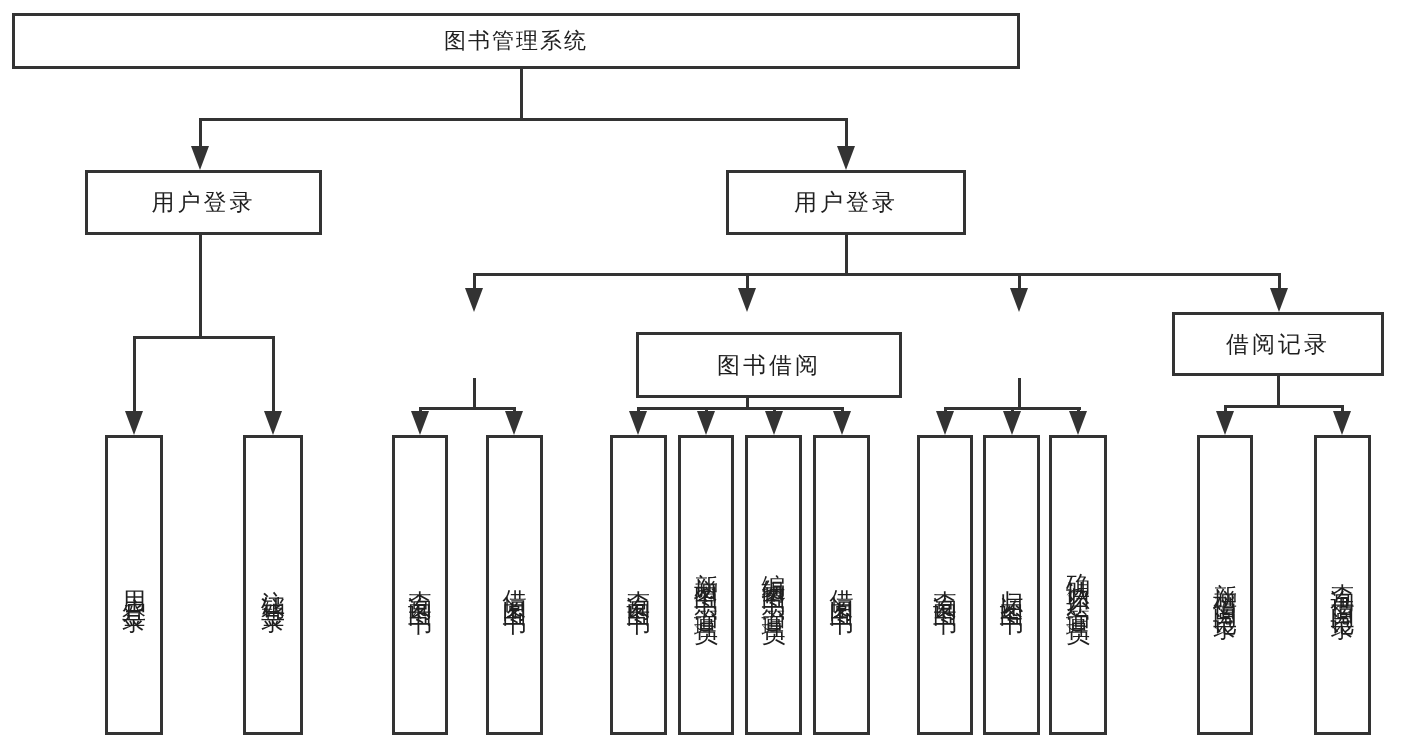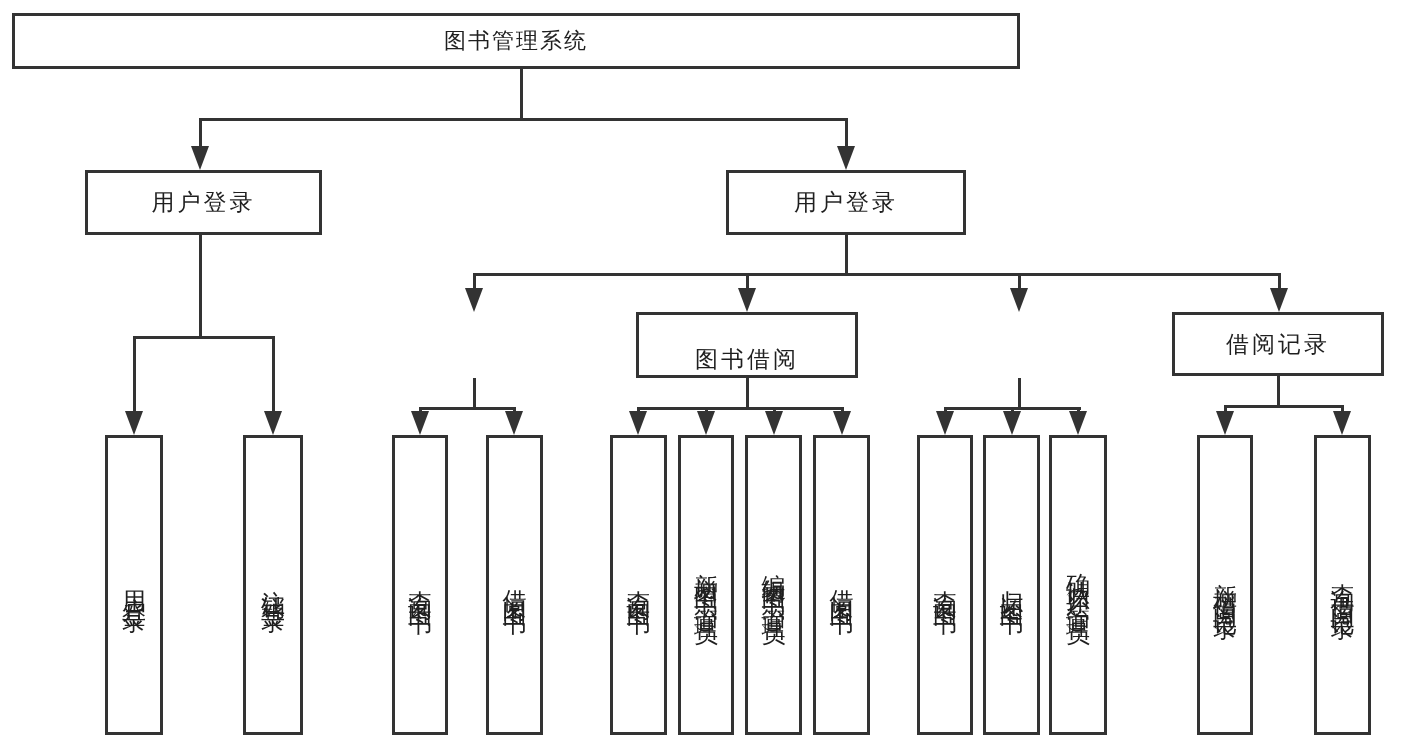--- a/index.html
+++ b/index.html
@@ -122,21 +122,21 @@
     <span class="hlabel root-label">图书管理系统</span>
   </div>
 
   <div class="box" style="left:85px; top:170px; width:237px; height:65px;">
     <span class="hlabel">用户登录</span>
   </div>
   <div class="box" style="left:726px; top:170px; width:240px; height:65px;">
     <span class="hlabel">用户登录</span>
   </div>
 
-  <div class="box" style="left:636px; top:312px; width:222px; height:66px;align-items:flex-end;">
+  <div class="box" style="left:636px; top:332px; width:266px; height:66px;">
     <span class="hlabel">图书借阅</span>
   </div>
   <div class="box" style="left:1172px; top:312px; width:212px; height:64px;text-align:center;">
     <span class="hlabel">借阅记录</span>
   </div>
 
   <div class="box vbox" style="left:105px; top:435px; width:58px; height:300px;">
     <span>用户登录</span>
   </div>
   <div class="box vbox" style="left:243px; top:435px; width:60px; height:300px;">

